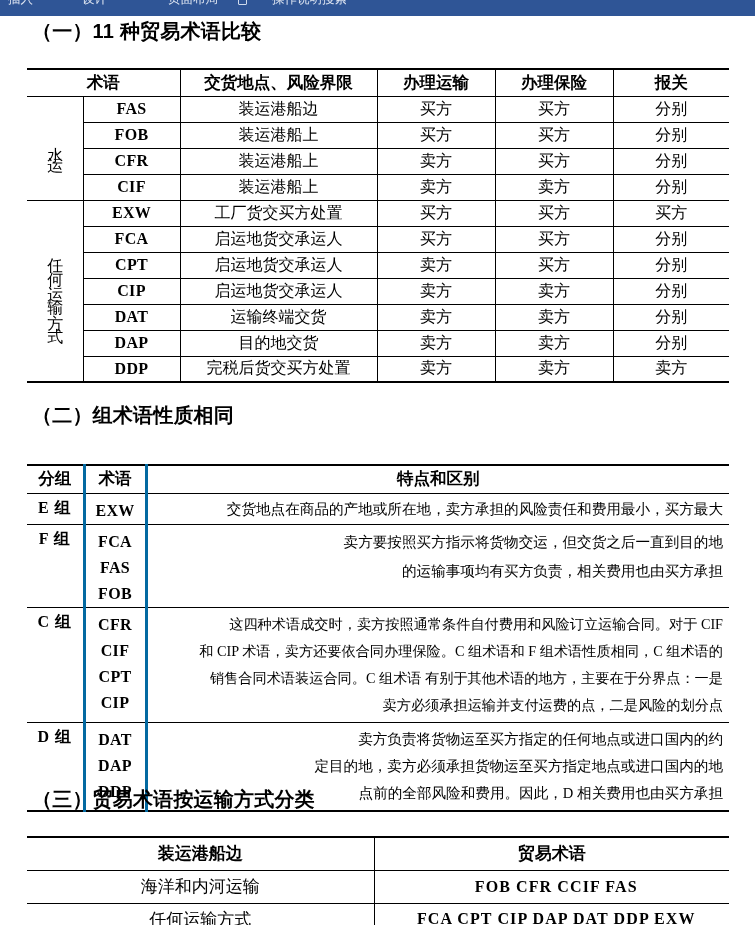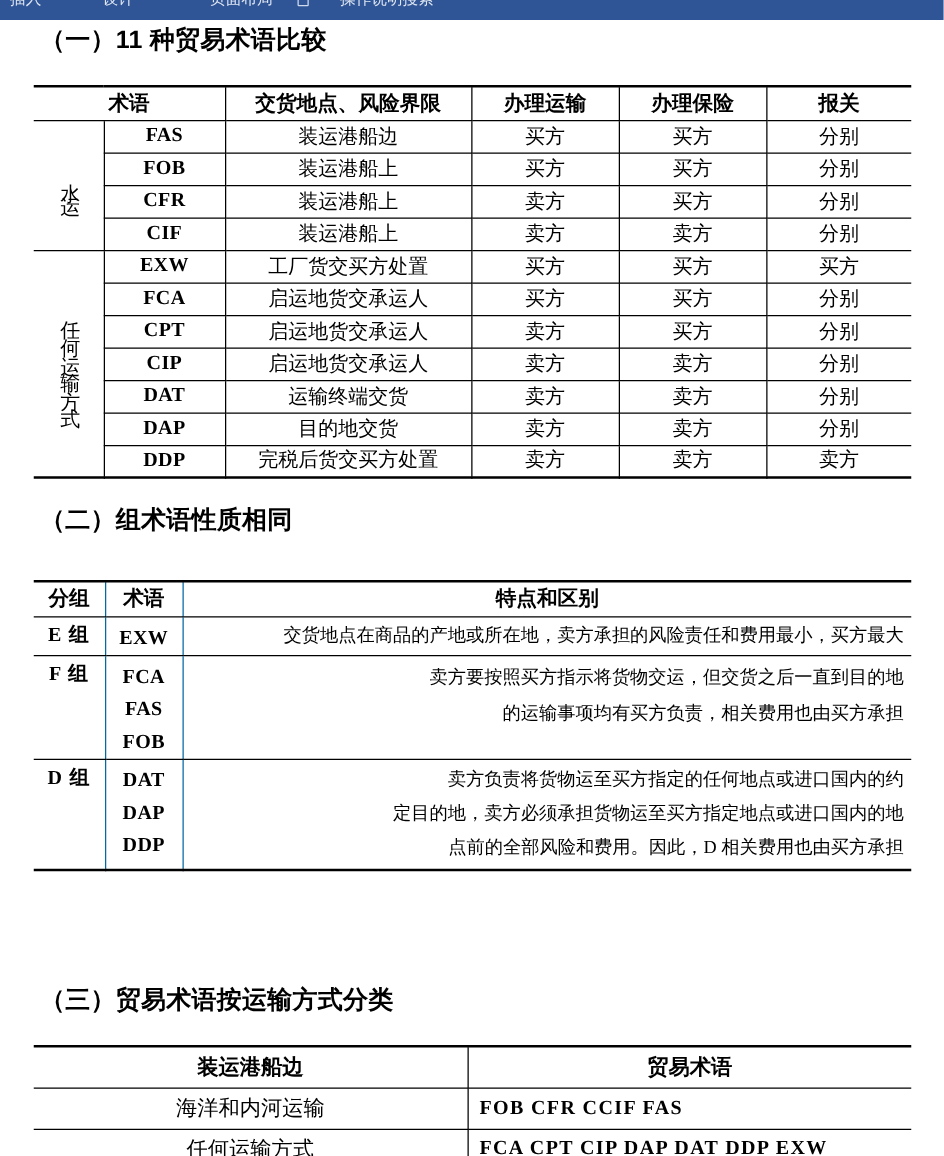--- a/index.html
+++ b/index.html
@@ -129,21 +129,21 @@
 
   
   .t2 {
     position: absolute;
     top: 448px; left: 27px;
     width: 702px;
     border-top: 2.2px solid #000;
     border-bottom: 2.2px solid #000;
   }
   .t2 td {
-    border-right: 1px solid #0369a1;
+    border-right: 3px solid #0369a1;
     border-bottom: 1.1px solid #000;
     font-size: 16px;
   }
   .t2 tr:last-child td { border-bottom: none; }
   .t2 td.last { border-right: none; }
   .t2 .hdr td {
     font-weight: bold;
     font-size: 16.5px;
     height: 28px;
     border-bottom: 1.2px solid #000;
@@ -186,21 +186,21 @@
   .t3 td {
     border-right: 1px solid #000;
     border-bottom: 1.1px solid #000;
     height: 33px;
     font-size: 17px;
   }
   .t3 tr:last-child td { border-bottom: none; }
   .t3 td.last { border-right: none; }
   .t3 .hdr td { font-weight: bold; font-size: 17px; border-bottom: 1.2px solid #000; }
   .t3 .terms {
-    text-align: left;
+    text-align: center;
     padding-left: 9px;
     font-family: "Liberation Serif", "DejaVu Serif", serif;
     font-weight: bold;
     font-size: 16px;
     letter-spacing: 1.1px;
     margin-top: 47px;
   }
 </style>
 </head>
 <body>
@@ -353,20 +353,33 @@
           <td class="gcell">F 组</td>
           <td class="tcell" style="white-space:pre-line">FCA
 FAS
 FOB</td>
           <td class="last dcell">
             <div class="indent">卖方要按照买方指示将货物交运，但交货之后一直到目的地</div>
             <div>的运输事项均有买方负责，相关费用也由买方承担</div>
           </td>
         </tr>
 
+        <tr>
+          <td class="gcell">C 组</td>
+          <td class="tcell" style="white-space:pre-line">CFR
+CIF
+CPT
+CIP</td>
+          <td class="last dcell" style="line-height:27px;font-size:14.2px">
+            <div class="indent">这四种术语成交时，卖方按照通常条件自付费用和风险订立运输合同。对于 CIF</div>
+            <div>和 CIP 术语，卖方还要依合同办理保险。C 组术语和 F 组术语性质相同，C 组术语的</div>
+            <div>销售合同术语装运合同。C 组术语 有别于其他术语的地方，主要在于分界点：一是</div>
+            <div>卖方必须承担运输并支付运费的点，二是风险的划分点</div>
+          </td>
+        </tr>
 
         <tr>
           <td class="gcell">D 组</td>
           <td class="tcell" style="white-space:pre-line">DAT
 DAP
 DDP</td>
           <td class="last dcell" style="line-height:27px">
             <div class="indent">卖方负责将货物运至买方指定的任何地点或进口国内的约</div>
             <div>定目的地，卖方必须承担货物运至买方指定地点或进口国内的地</div>
             <div>点前的全部风险和费用。因此，D 相关费用也由买方承担</div>

